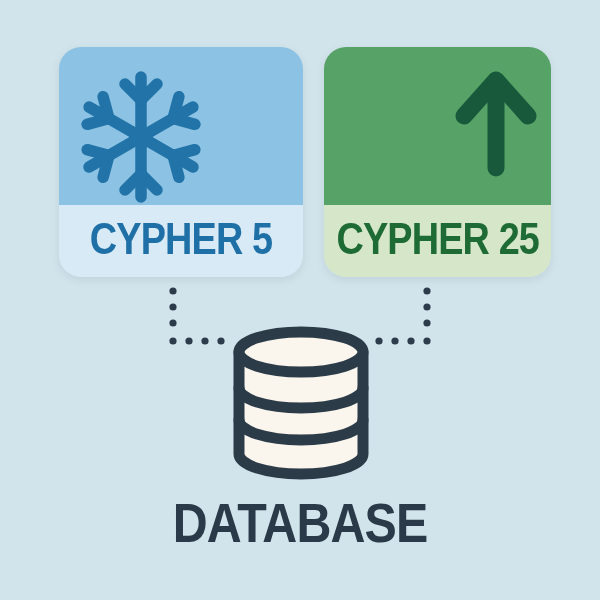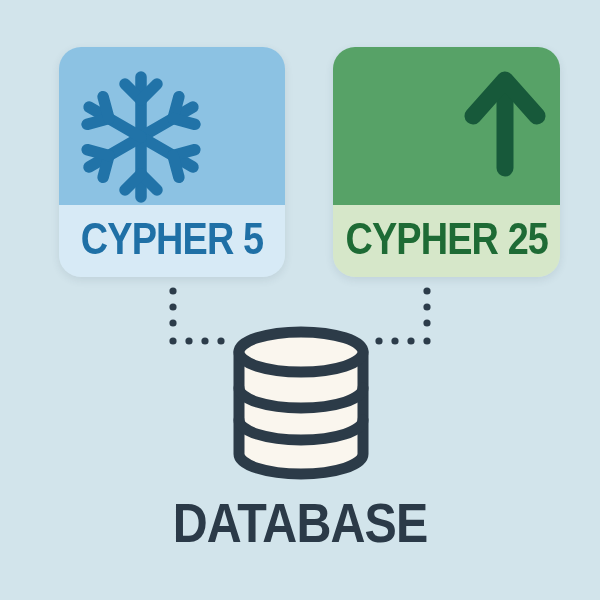--- a/index.html
+++ b/index.html
@@ -32,22 +32,22 @@
   .card {
     position: absolute;
     top: 47px;
     height: 230px;
     border-radius: 22px;
     overflow: hidden;
     box-shadow: 0 3px 8px rgba(40, 60, 80, 0.10);
     display: flex;
     flex-direction: column;
   }
-  .card-cypher5 { left: 59px; width: 226px; }
-  .card-cypher25 { left: 333px; width: 227px; }
+  .card-cypher5 { left: 59px; width: 244px; }
+  .card-cypher25 { left: 324px; width: 227px; }
 
   .icon-area {
     position: relative;
     height: 158px;
     flex: 0 0 158px;
   }
   .card-cypher5 .icon-area { background: var(--cypher5-icon-bg); }
   .card-cypher25 .icon-area { background: var(--cypher25-icon-bg); }
 
   .label-area {

